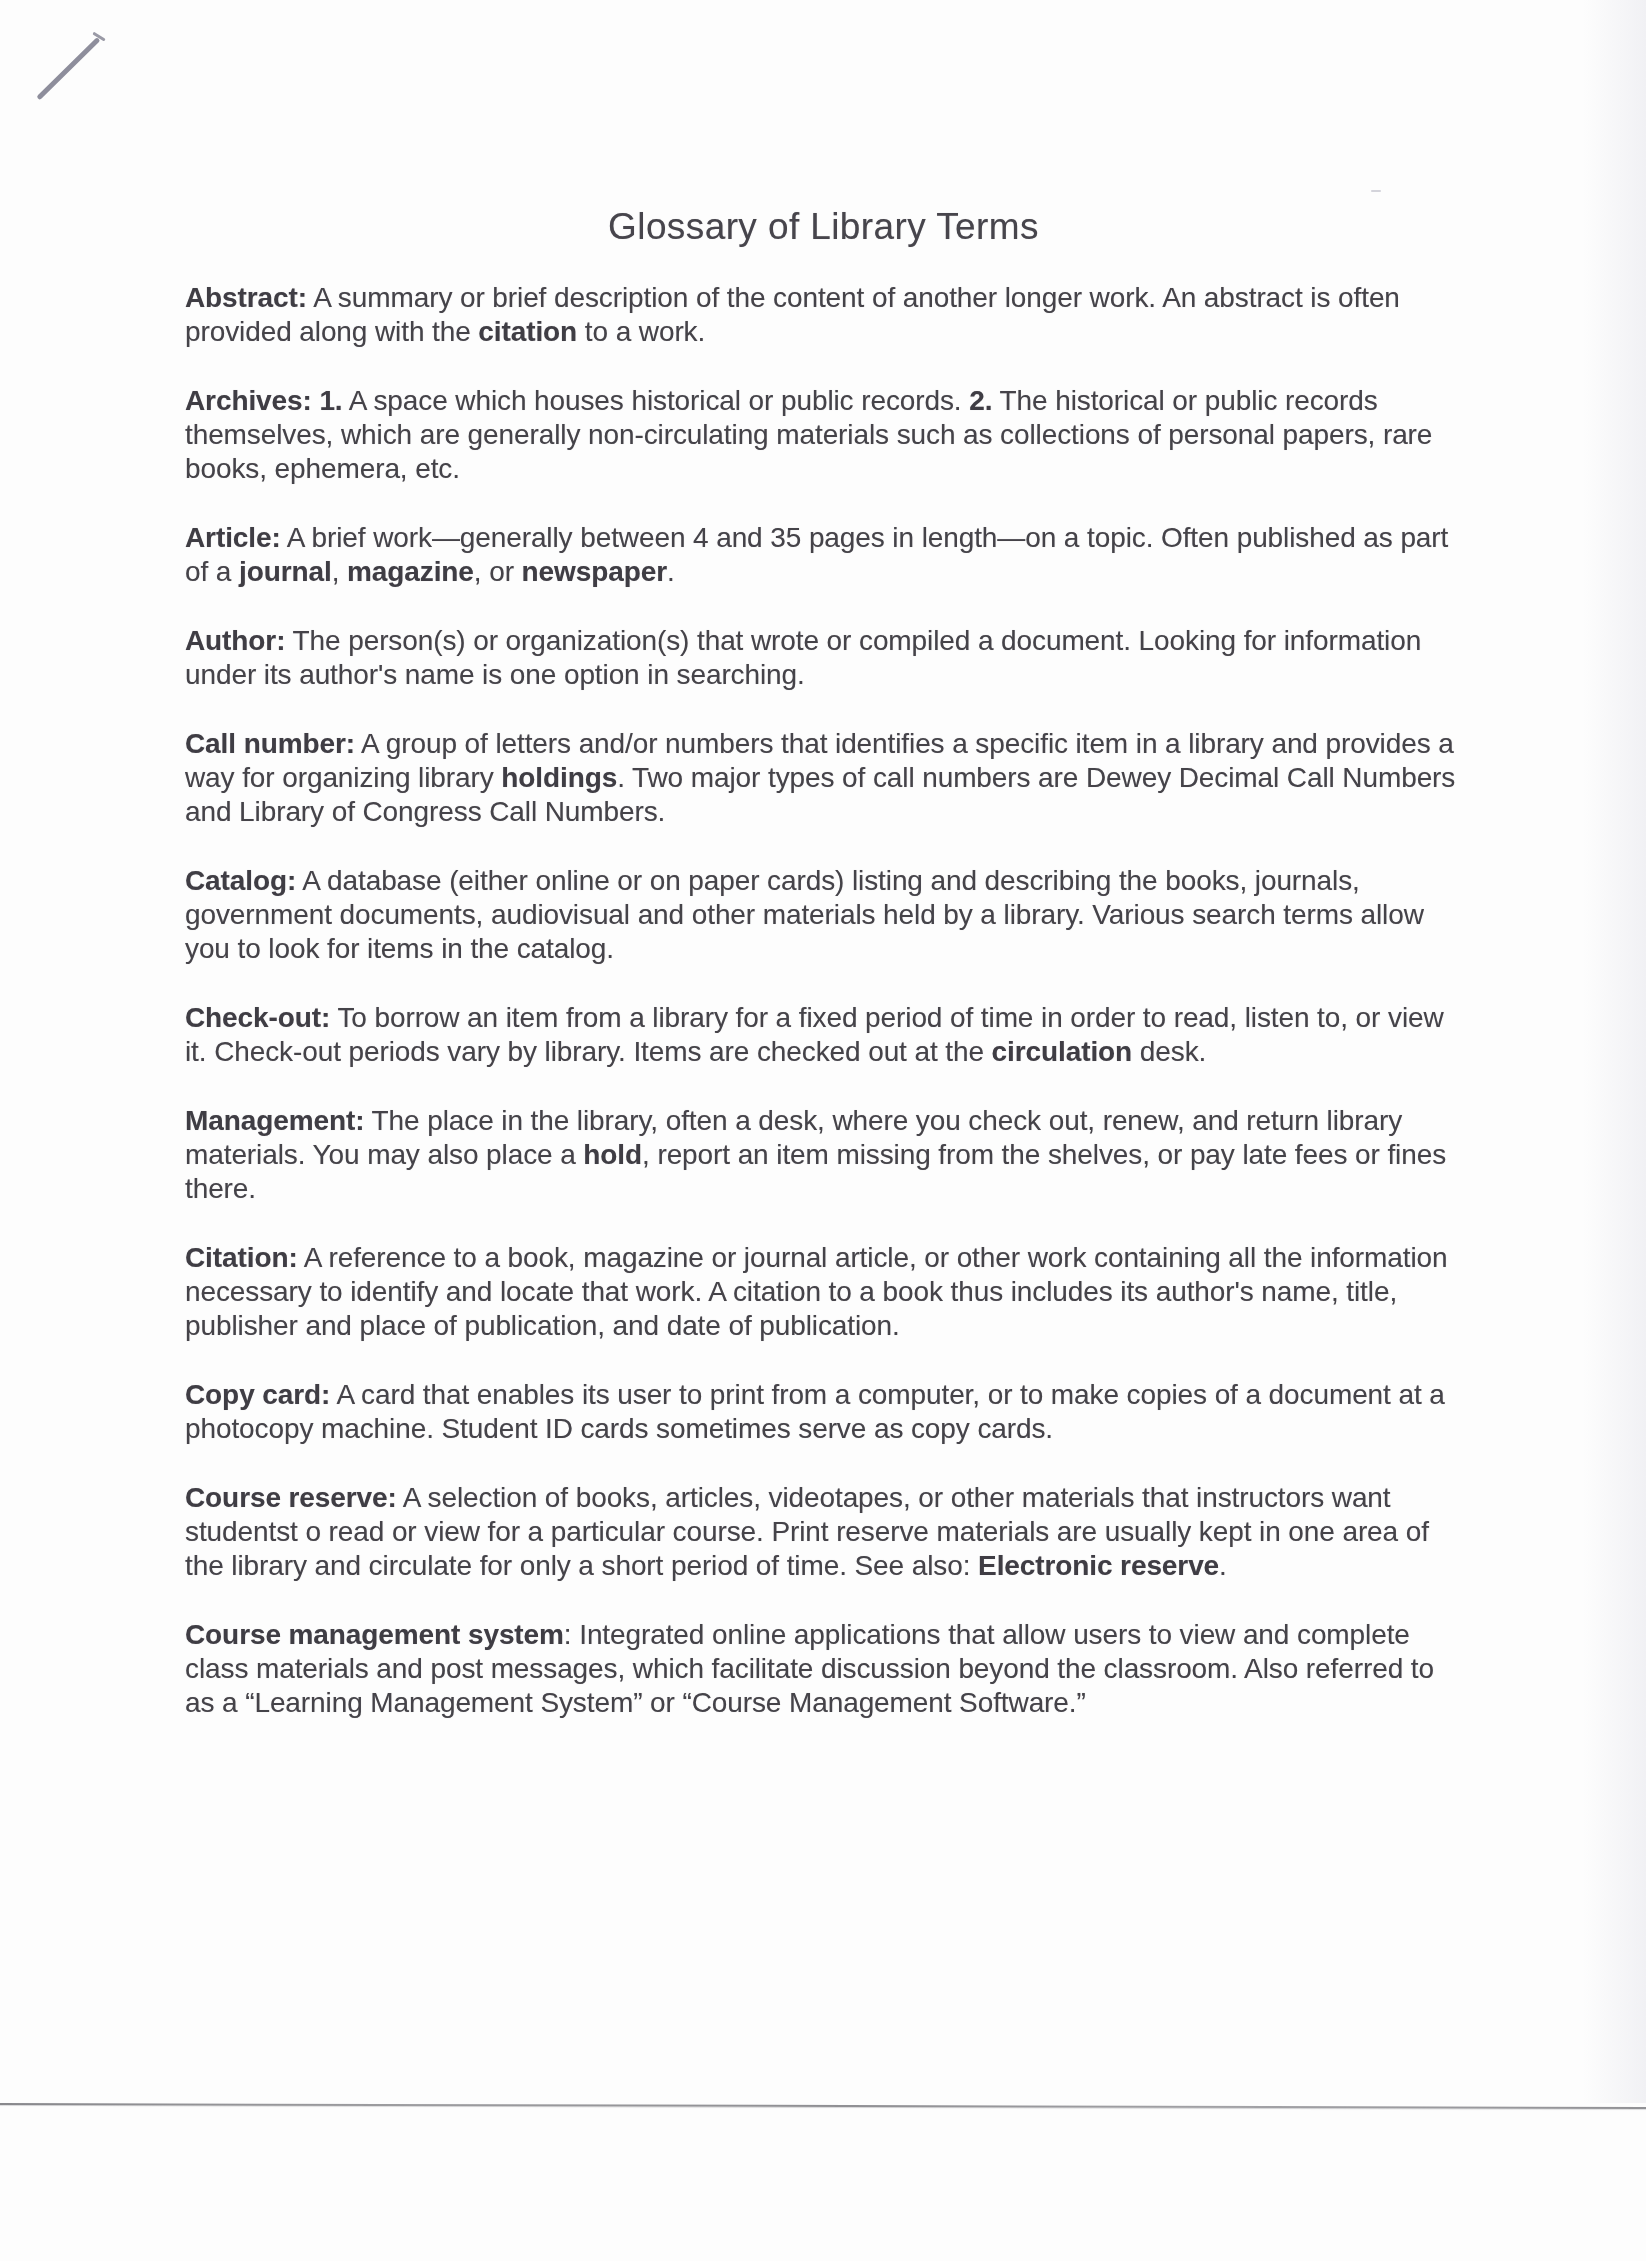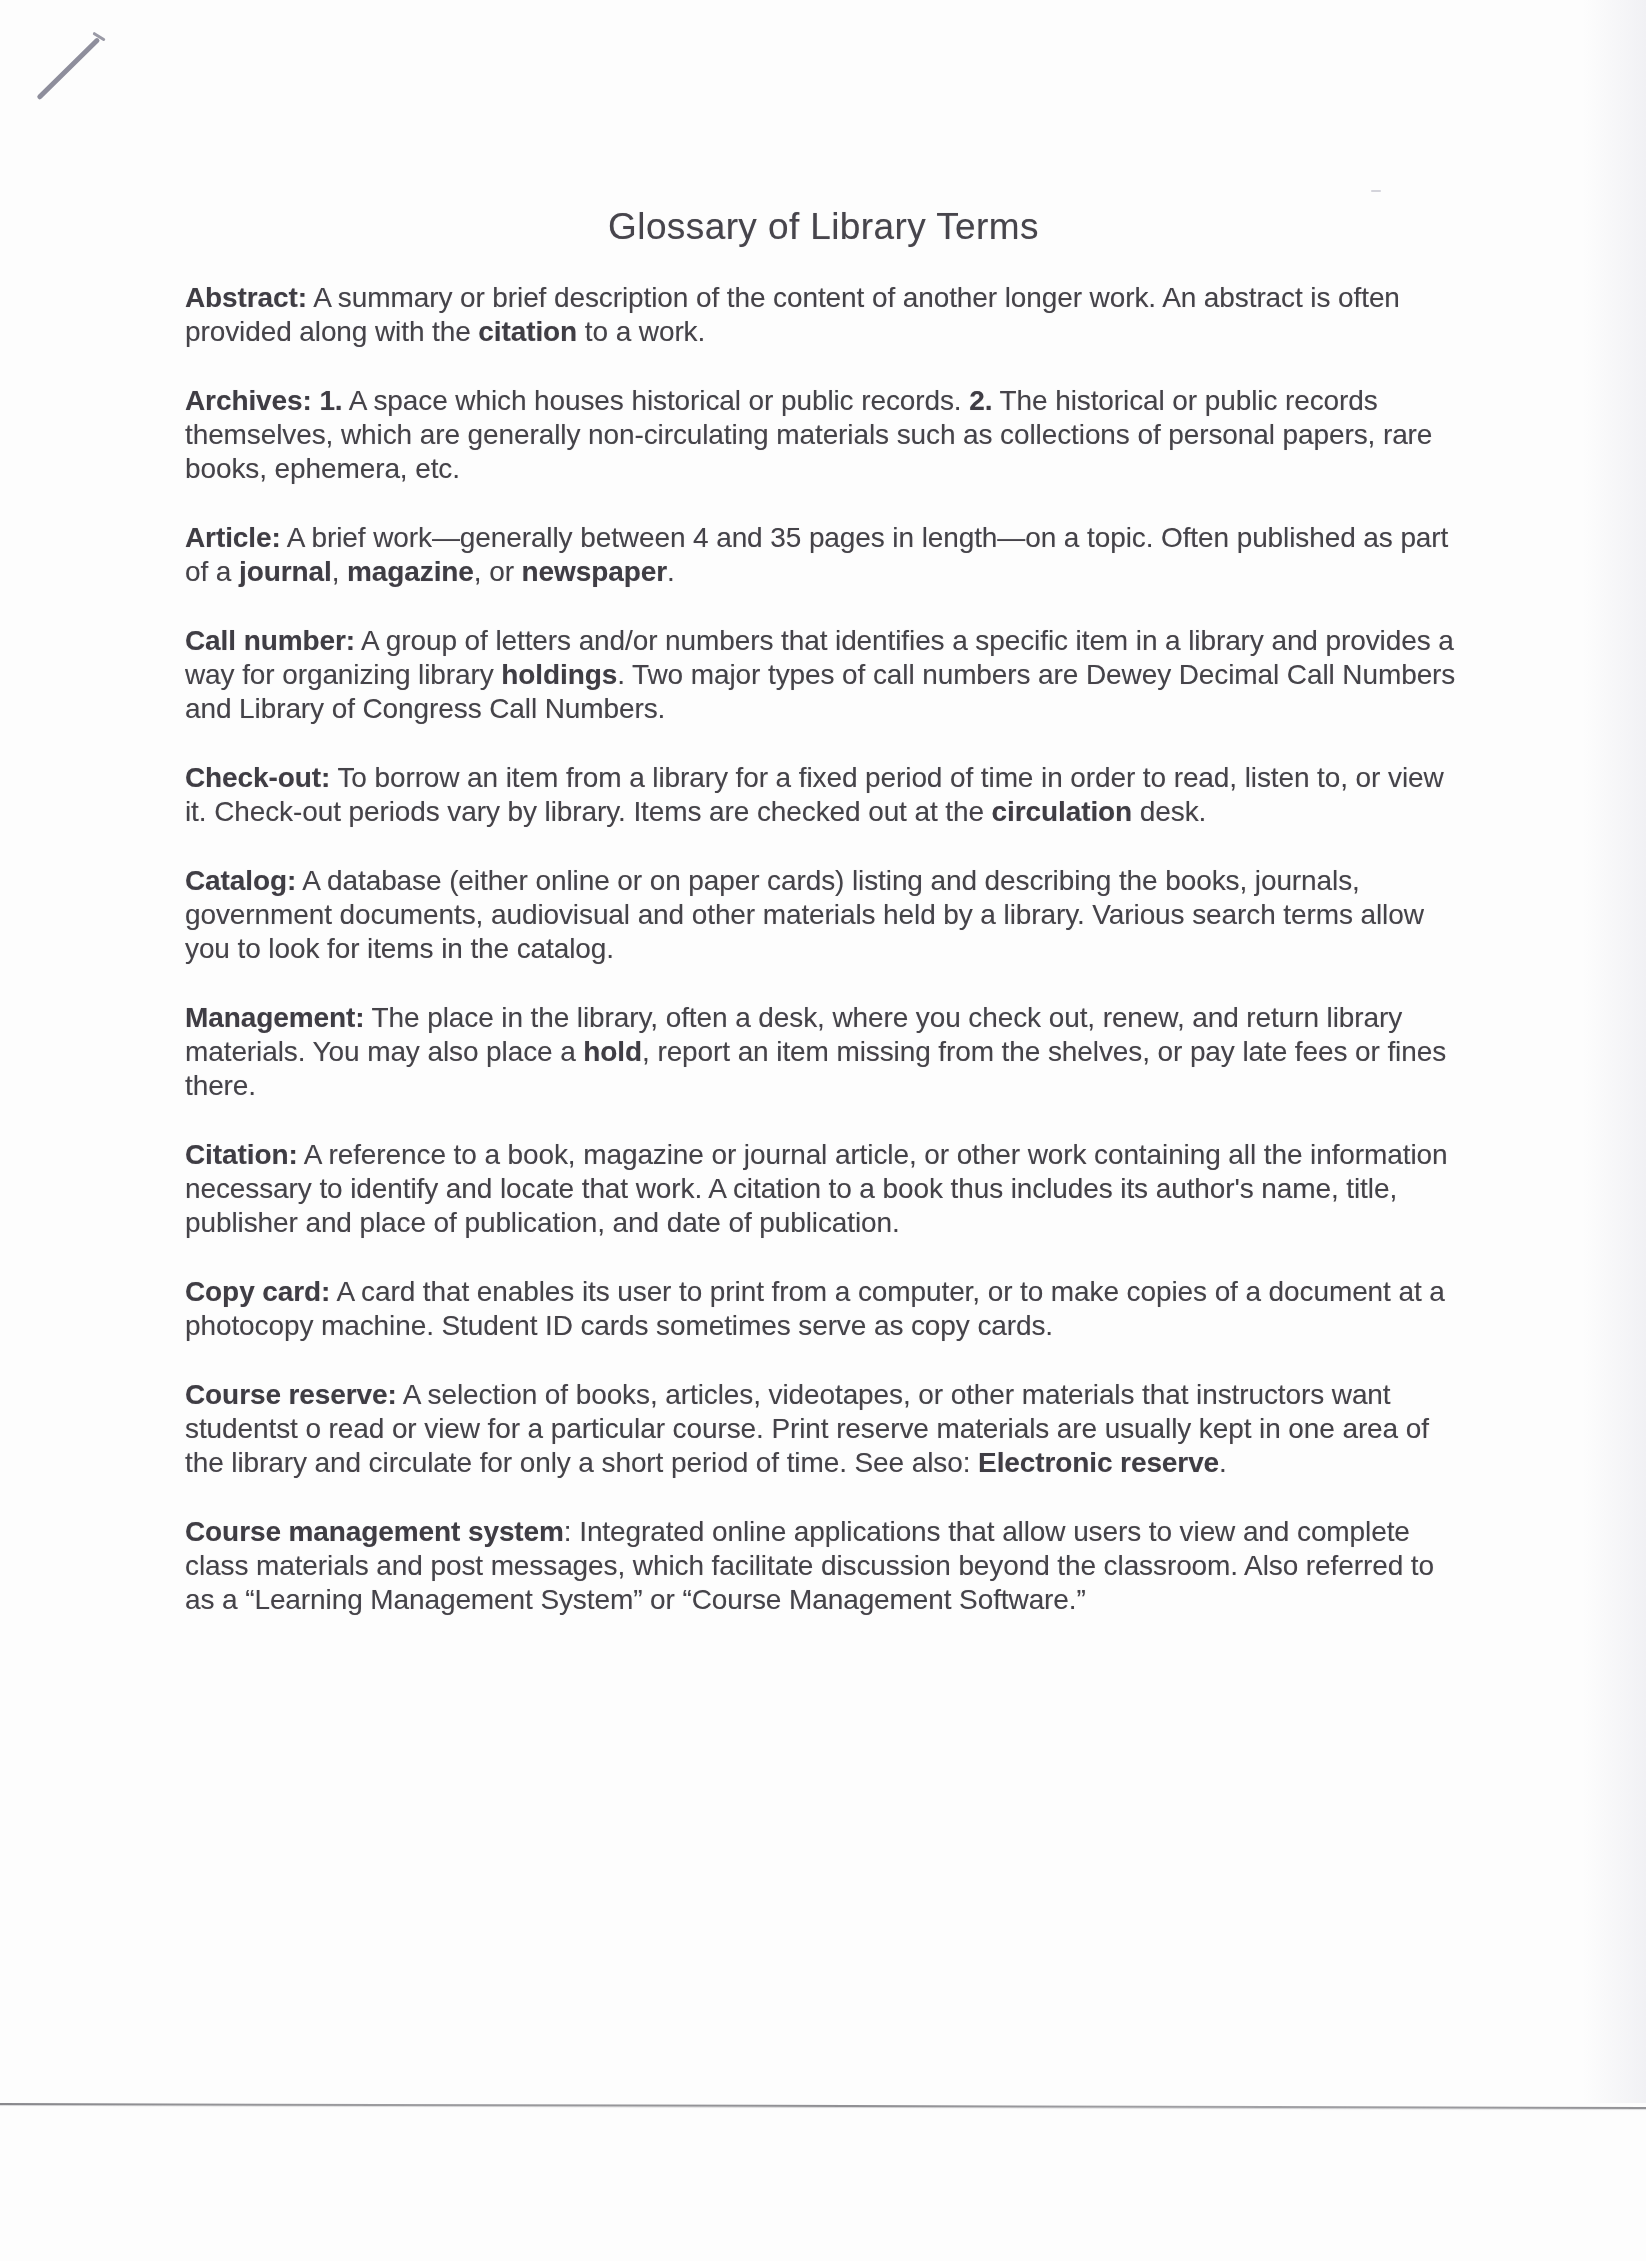--- a/index.html
+++ b/index.html
@@ -109,23 +109,24 @@
 <div class="page">
   <div class="right-shade"></div>
   <div class="pen-mark"></div>
   <div class="pen-mark-hook"></div>
   <div class="faint-dash"></div>
   <h1 class="title">Glossary of Library Terms</h1>
   <div class="content">
       <p><strong>Abstract:</strong><span> A summary or brief description of the content of another longer work. An abstract is often provided along with the </span><strong>citation</strong><span> to a work.</span></p>
       <p><strong>Archives: 1.</strong><span> A space which houses historical or public records. </span><strong>2.</strong><span> The historical or public records themselves, which are generally non-circulating materials such as collections of personal papers, rare books, ephemera, etc.</span></p>
       <p><strong>Article:</strong><span> A brief work—generally between 4 and 35 pages in length—on a topic. Often published as part of a </span><strong>journal</strong><span>, </span><strong>magazine</strong><span>, or </span><strong>newspaper</strong><span>.</span></p>
+      <p><strong>Author:</strong><span> The person(s) or organization(s) that wrote or compiled a document. Looking for information under its author's name is one option in searching.</span></p>
       <p><strong>Call number:</strong><span> A group of letters and/or numbers that identifies a specific item in a library and provides a way for organizing library </span><strong>holdings</strong><span>. Two major types of call numbers are Dewey Decimal Call Numbers and Library of Congress Call Numbers.</span></p>
+      <p><strong>Catalog:</strong><span> A database (either online or on paper cards) listing and describing the books, journals, government documents, audiovisual and other materials held by a library. Various search terms allow you to look for items in the catalog.</span></p>
       <p><strong>Check-out:</strong><span> To borrow an item from a library for a fixed period of time in order to read, listen to, or view it. Check-out periods vary by library. Items are checked out at the </span><strong>circulation</strong><span> desk.</span></p>
-      <p><strong>Catalog:</strong><span> A database (either online or on paper cards) listing and describing the books, journals, government documents, audiovisual and other materials held by a library. Various search terms allow you to look for items in the catalog.</span></p>
       <p><strong>Management:</strong><span> The place in the library, often a desk, where you check out, renew, and return library materials. You may also place a </span><strong>hold</strong><span>, report an item missing from the shelves, or pay late fees or fines there.</span></p>
       <p><strong>Citation:</strong><span> A reference to a book, magazine or journal article, or other work containing all the information necessary to identify and locate that work. A citation to a book thus includes its author's name, title, publisher and place of publication, and date of publication.</span></p>
       <p><strong>Copy card:</strong><span> A card that enables its user to print from a computer, or to make copies of a document at a photocopy machine. Student ID cards sometimes serve as copy cards.</span></p>
       <p><strong>Course reserve:</strong><span> A selection of books, articles, videotapes, or other materials that instructors want studentst o read or view for a particular course. Print reserve materials are usually kept in one area of the library and circulate for only a short period of time. See also: </span><strong>Electronic reserve</strong><span>.</span></p>
       <p><strong>Course management system</strong><span>: Integrated online applications that allow users to view and complete class materials and post messages, which facilitate discussion beyond the classroom. Also referred to as a “Learning Management System” or “Course Management Software.”</span></p>
     </div>
   <div class="paper-edge"></div>
 </div>
 
 

